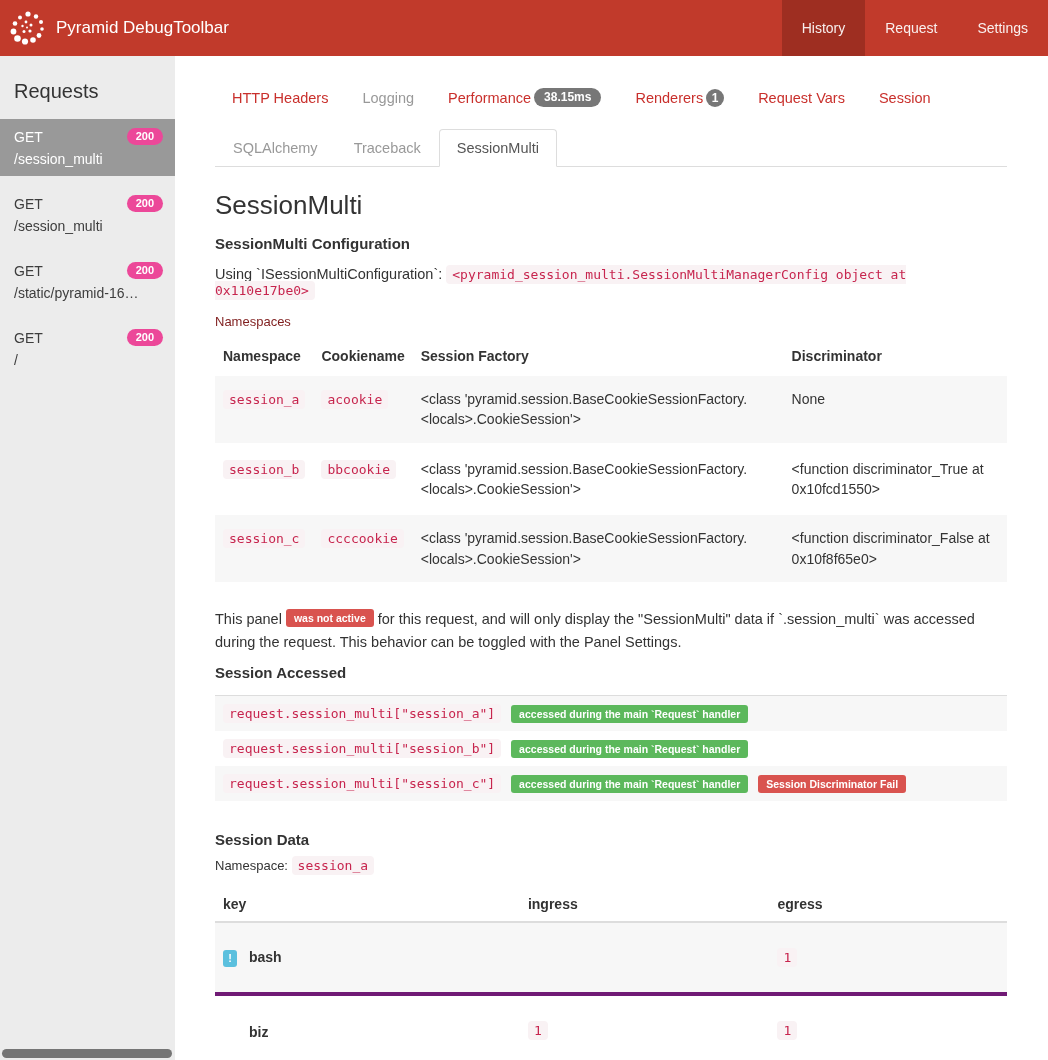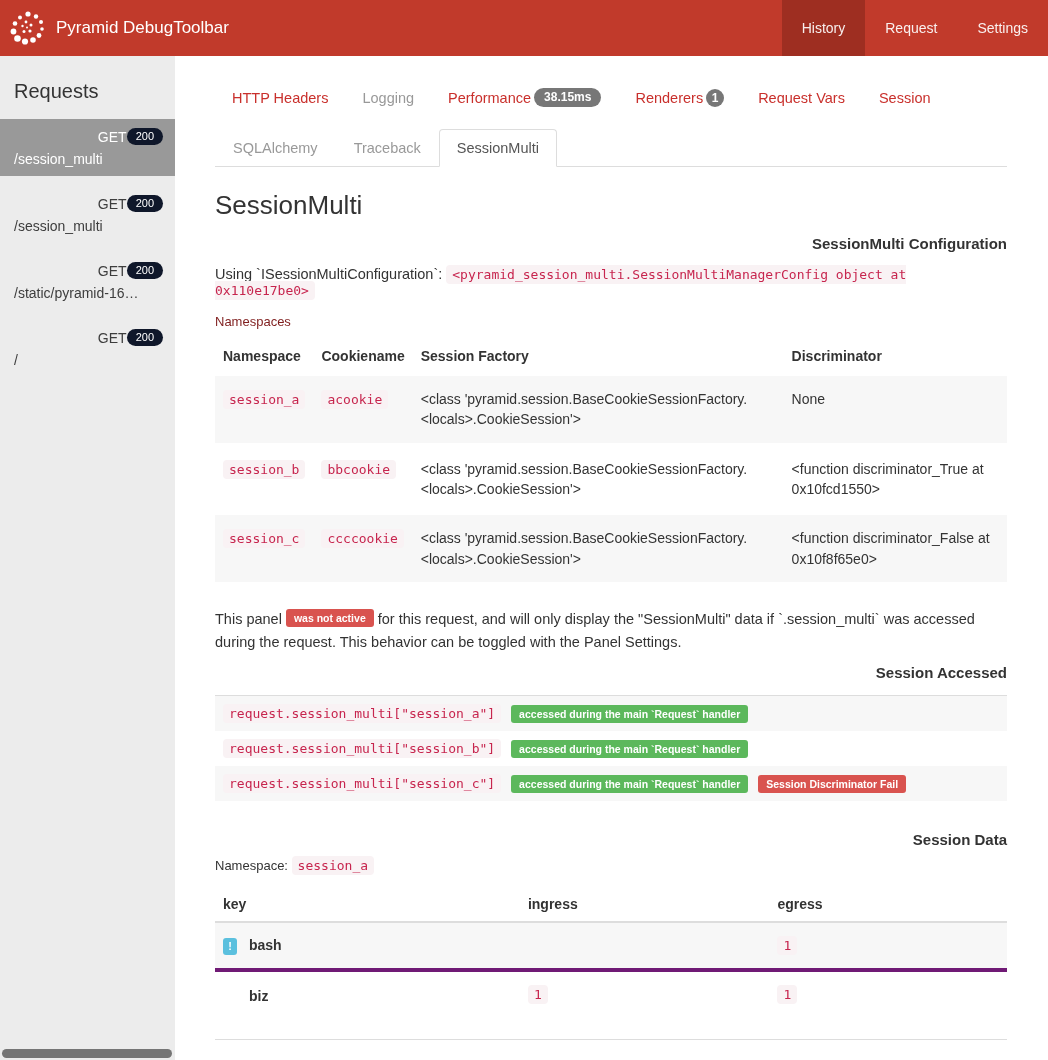--- a/index.html
+++ b/index.html
@@ -22,30 +22,30 @@
     color:rgba(255,255,255,0.92); cursor:pointer; text-decoration:none;
   }
   .topnav-item.active { background:#9e2e21; }
   
   .layout { display:flex; height:1004px; }
   .sidebar {
     width:175px; flex-shrink:0; background:#ececec; position:relative; overflow:hidden;
   }
   .sidebar-title { font-size:20px; font-weight:500; color:#333; margin:24px 14px 16px 14px; }
   .req-item { padding:9px 12px 9px 14px; margin-bottom:10px; cursor:pointer; }
-  .req-item .req-top { display:flex; align-items:center; justify-content:flex-end; }
+  .req-item .req-top { display:flex; align-items:center; justify-content:space-between; }
   .req-method { font-size:14px; color:#3d3d3d; }
   .req-path {
     font-size:14px; color:#3d3d3d; margin-top:6px;
     white-space:nowrap; overflow:hidden; text-overflow:ellipsis;
   }
   .req-item.active { background:#999; }
   .req-item.active .req-method, .req-item.active .req-path { color:#fff; }
   .status-badge {
-    background:#0f172a; color:#fff; font-size:11px; font-weight:normal;
+    background:#ec4899; color:#fff; font-size:11px; font-weight:bold;
     padding:3px 9px; border-radius:10px; line-height:1;
   }
   .sidebar-scrollbar {
     position:absolute; bottom:2px; left:2px; width:170px; height:9px;
     background:#757575; border-radius:5px;
   }
   
   .main { flex:1; padding:24px 41px 0 40px; background:#fff; }
   .tabs-row1 { display:flex; align-items:center; margin:0 0 14px 0; }
   .tab1 {
@@ -65,21 +65,21 @@
   .tabs-row2 { display:flex; align-items:flex-end; border-bottom:1px solid #ddd; }
   .tab2 {
     padding:10px 17px; font-size:14.5px; color:#999; text-decoration:none; cursor:default;
     border:1px solid transparent; margin-bottom:-1px;
   }
   .tab2.active {
     color:#555; background:#fff; border:1px solid #ddd; border-bottom-color:#fff;
     border-radius:4px 4px 0 0; cursor:pointer;
   }
   .panel-title { font-size:26px; font-weight:500; margin:23px 0 14px 0; color:#333; }
-  .section-heading { font-size:15px; font-weight:bold; margin:8px 0 10px 0; color:#333;text-align:right; }
+  .section-heading { font-size:15px; font-weight:bold; margin:8px 0 10px 0; color:#333; }
   .using-line { font-size:14.5px; margin:14px 0 16px 0; }
   code, .code {
     font-family:"DejaVu Sans Mono", monospace; font-size:13px;
     color:#c7254e; background:#f9f2f4; padding:2px 6px; border-radius:4px;
   }
   .small-label { font-size:13px; color:#7f1d1d; margin:4px 0 10px 0; }
   
   table { width:100%; border-collapse:collapse; }
   th { text-align:left; font-size:14px; color:#333; padding:9px 8px; }
   thead tr { border-bottom:2px solid #ddd; }
@@ -100,21 +100,21 @@
   
   .accessed-list { border-top:1px solid #ddd; margin-top:14px; }
   .accessed-row { display:flex; align-items:center; gap:10px; padding:8px 8px; }
   .accessed-row:nth-child(odd) { background:#f7f7f7; }
   
   .sd-block { margin-top:8px; }
   .sd-table { margin-top:10px; }
   .sd-table tbody tr { border-top:4px solid #701a75; }
   .sd-table tbody tr:first-child { border-top:none; }
   .sd-table tbody tr:nth-child(odd) { background:#f7f7f7; }
-  .sd-table td { padding:12px 8px; }
+  .sd-table td { padding:24px 8px; }
   .key-text { font-weight:bold; color:#333; }
   .info-icon {
     display:inline-block; width:14px; height:17px; line-height:17px;
     background:#5bc0de; color:#fff; border-radius:3px; text-align:center;
     font-size:11px; font-weight:bold; margin-right:12px;
   }
   .info-icon.hidden-slot { visibility:hidden; }
   .t1 col.c-key { width:38.5%; } .t1 col.c-in { width:31.5%; } .t1 col.c-eg { width:30%; }
   hr.table-end { border:0; border-top:1px solid #ddd; margin:21px 0 18px 0; }
   .ns-line { font-size:13px; margin:0 0 14px 0; }

